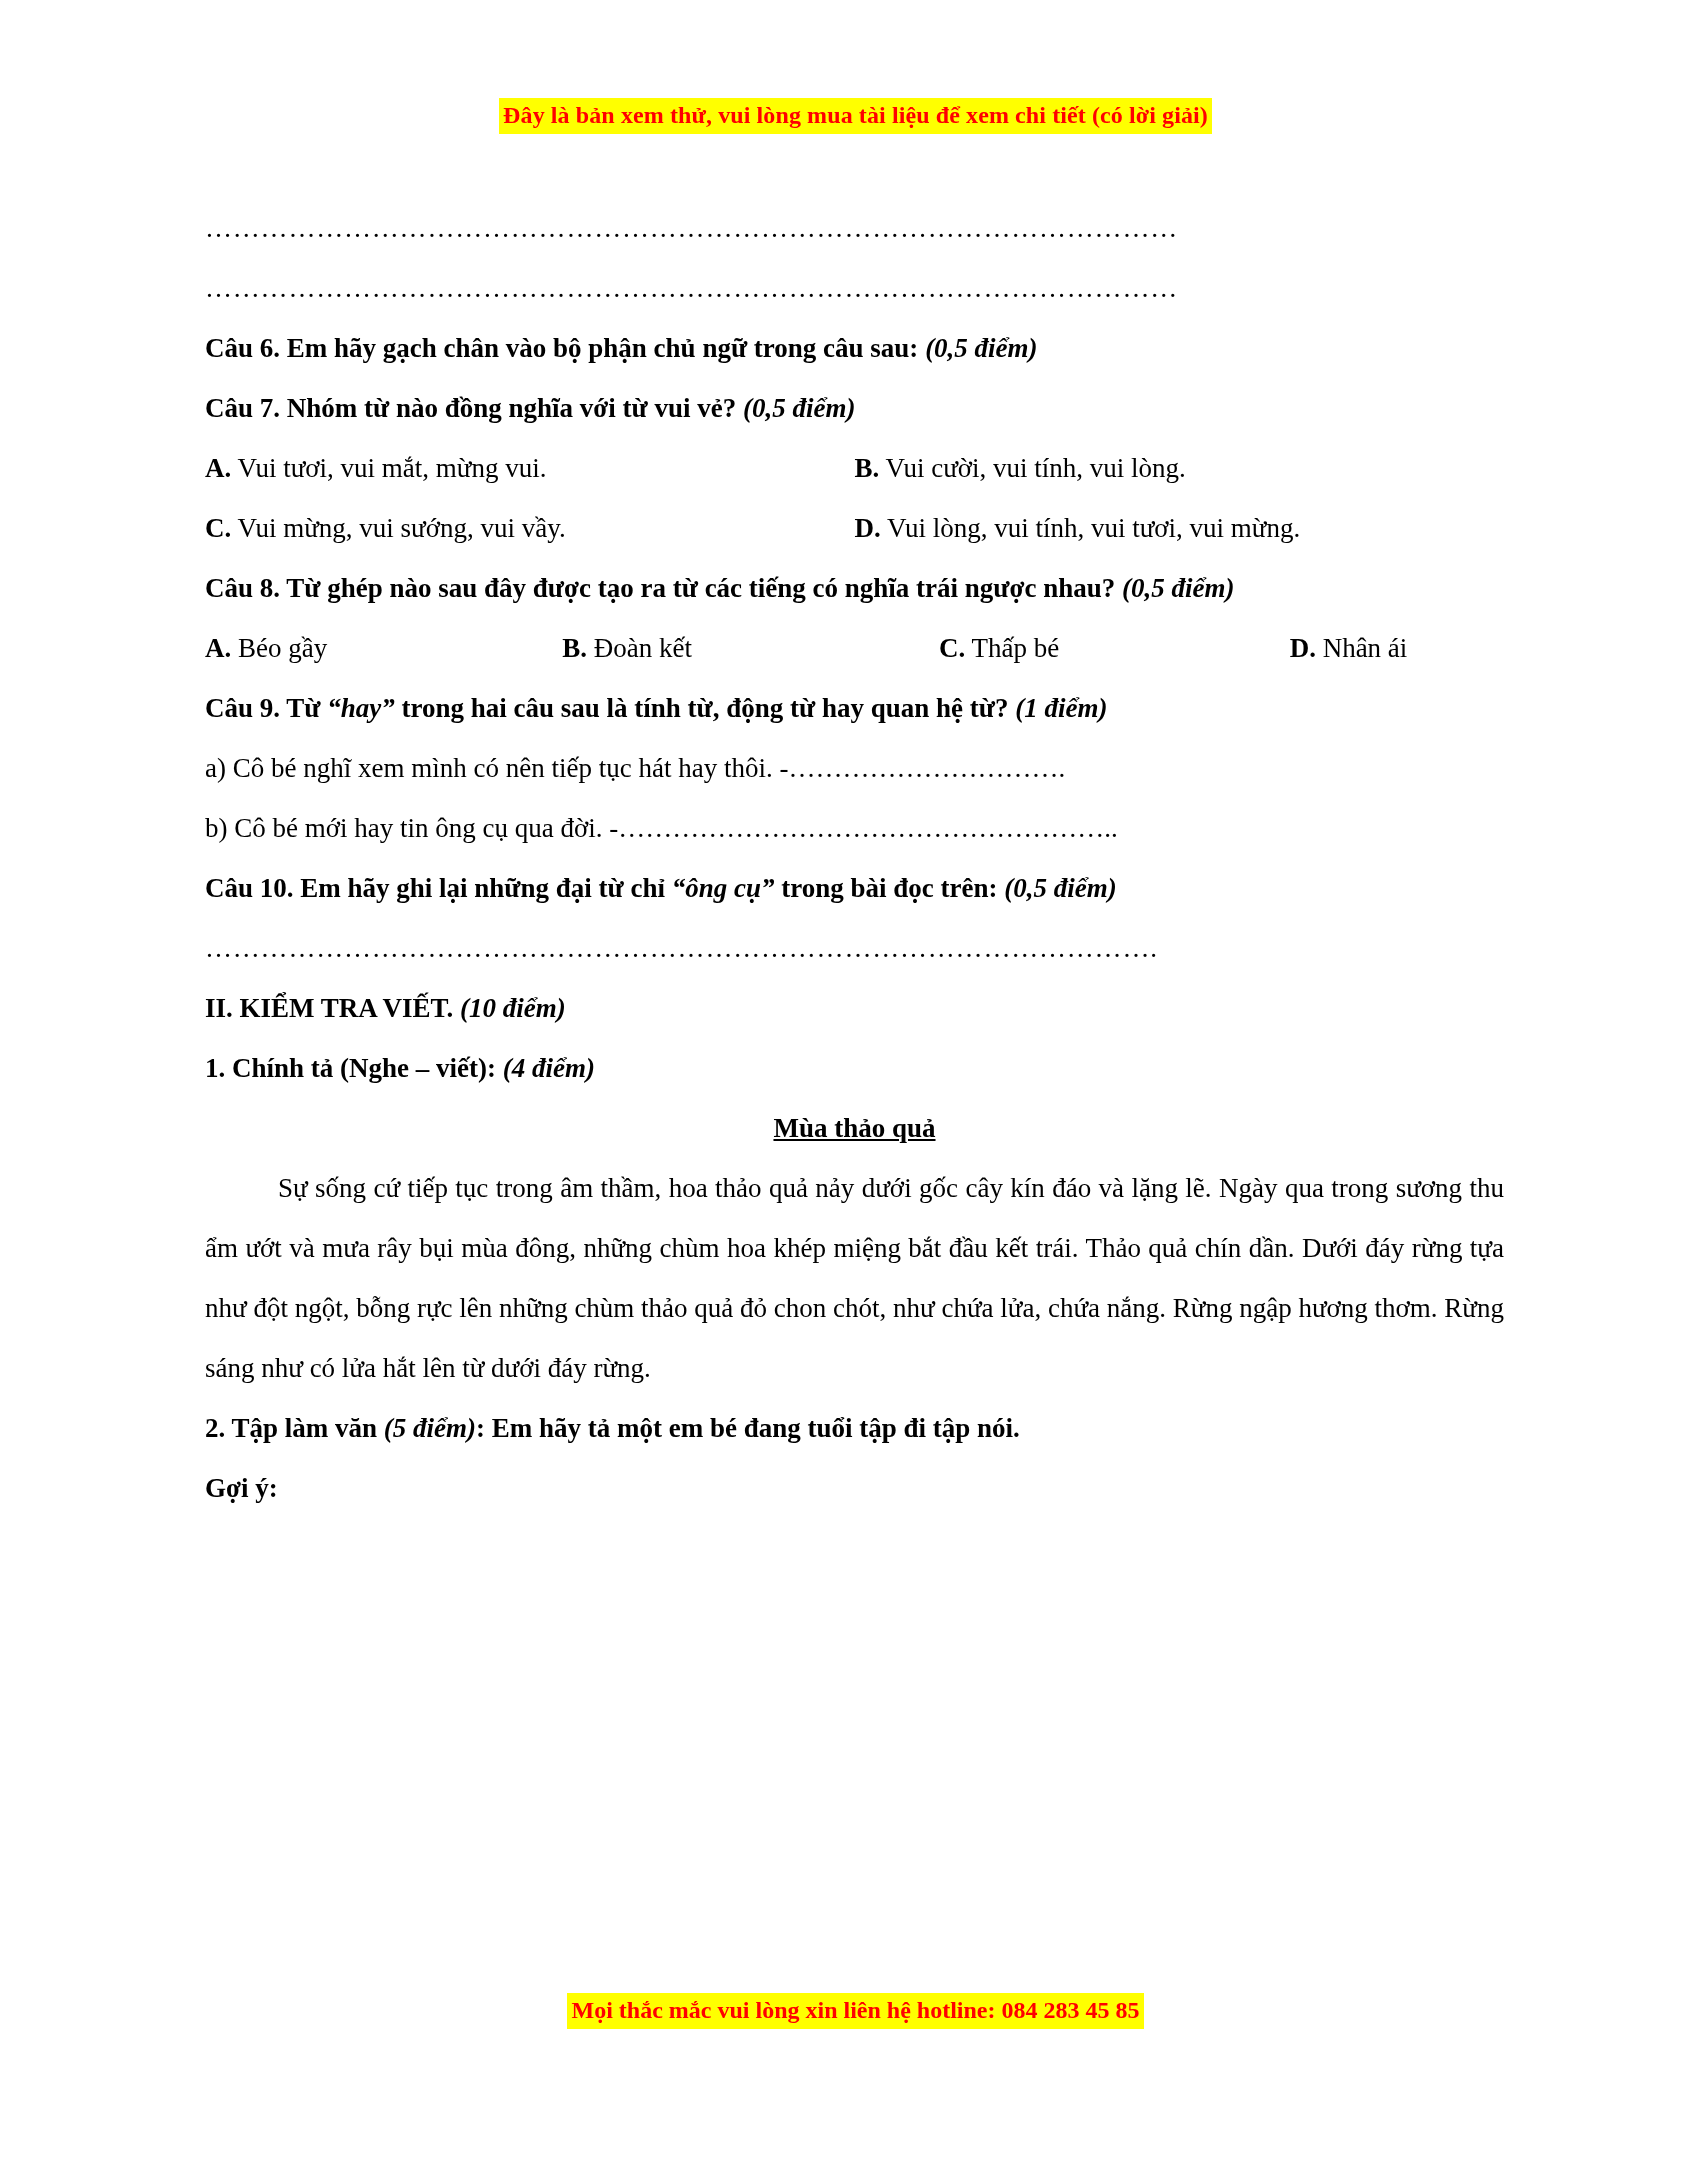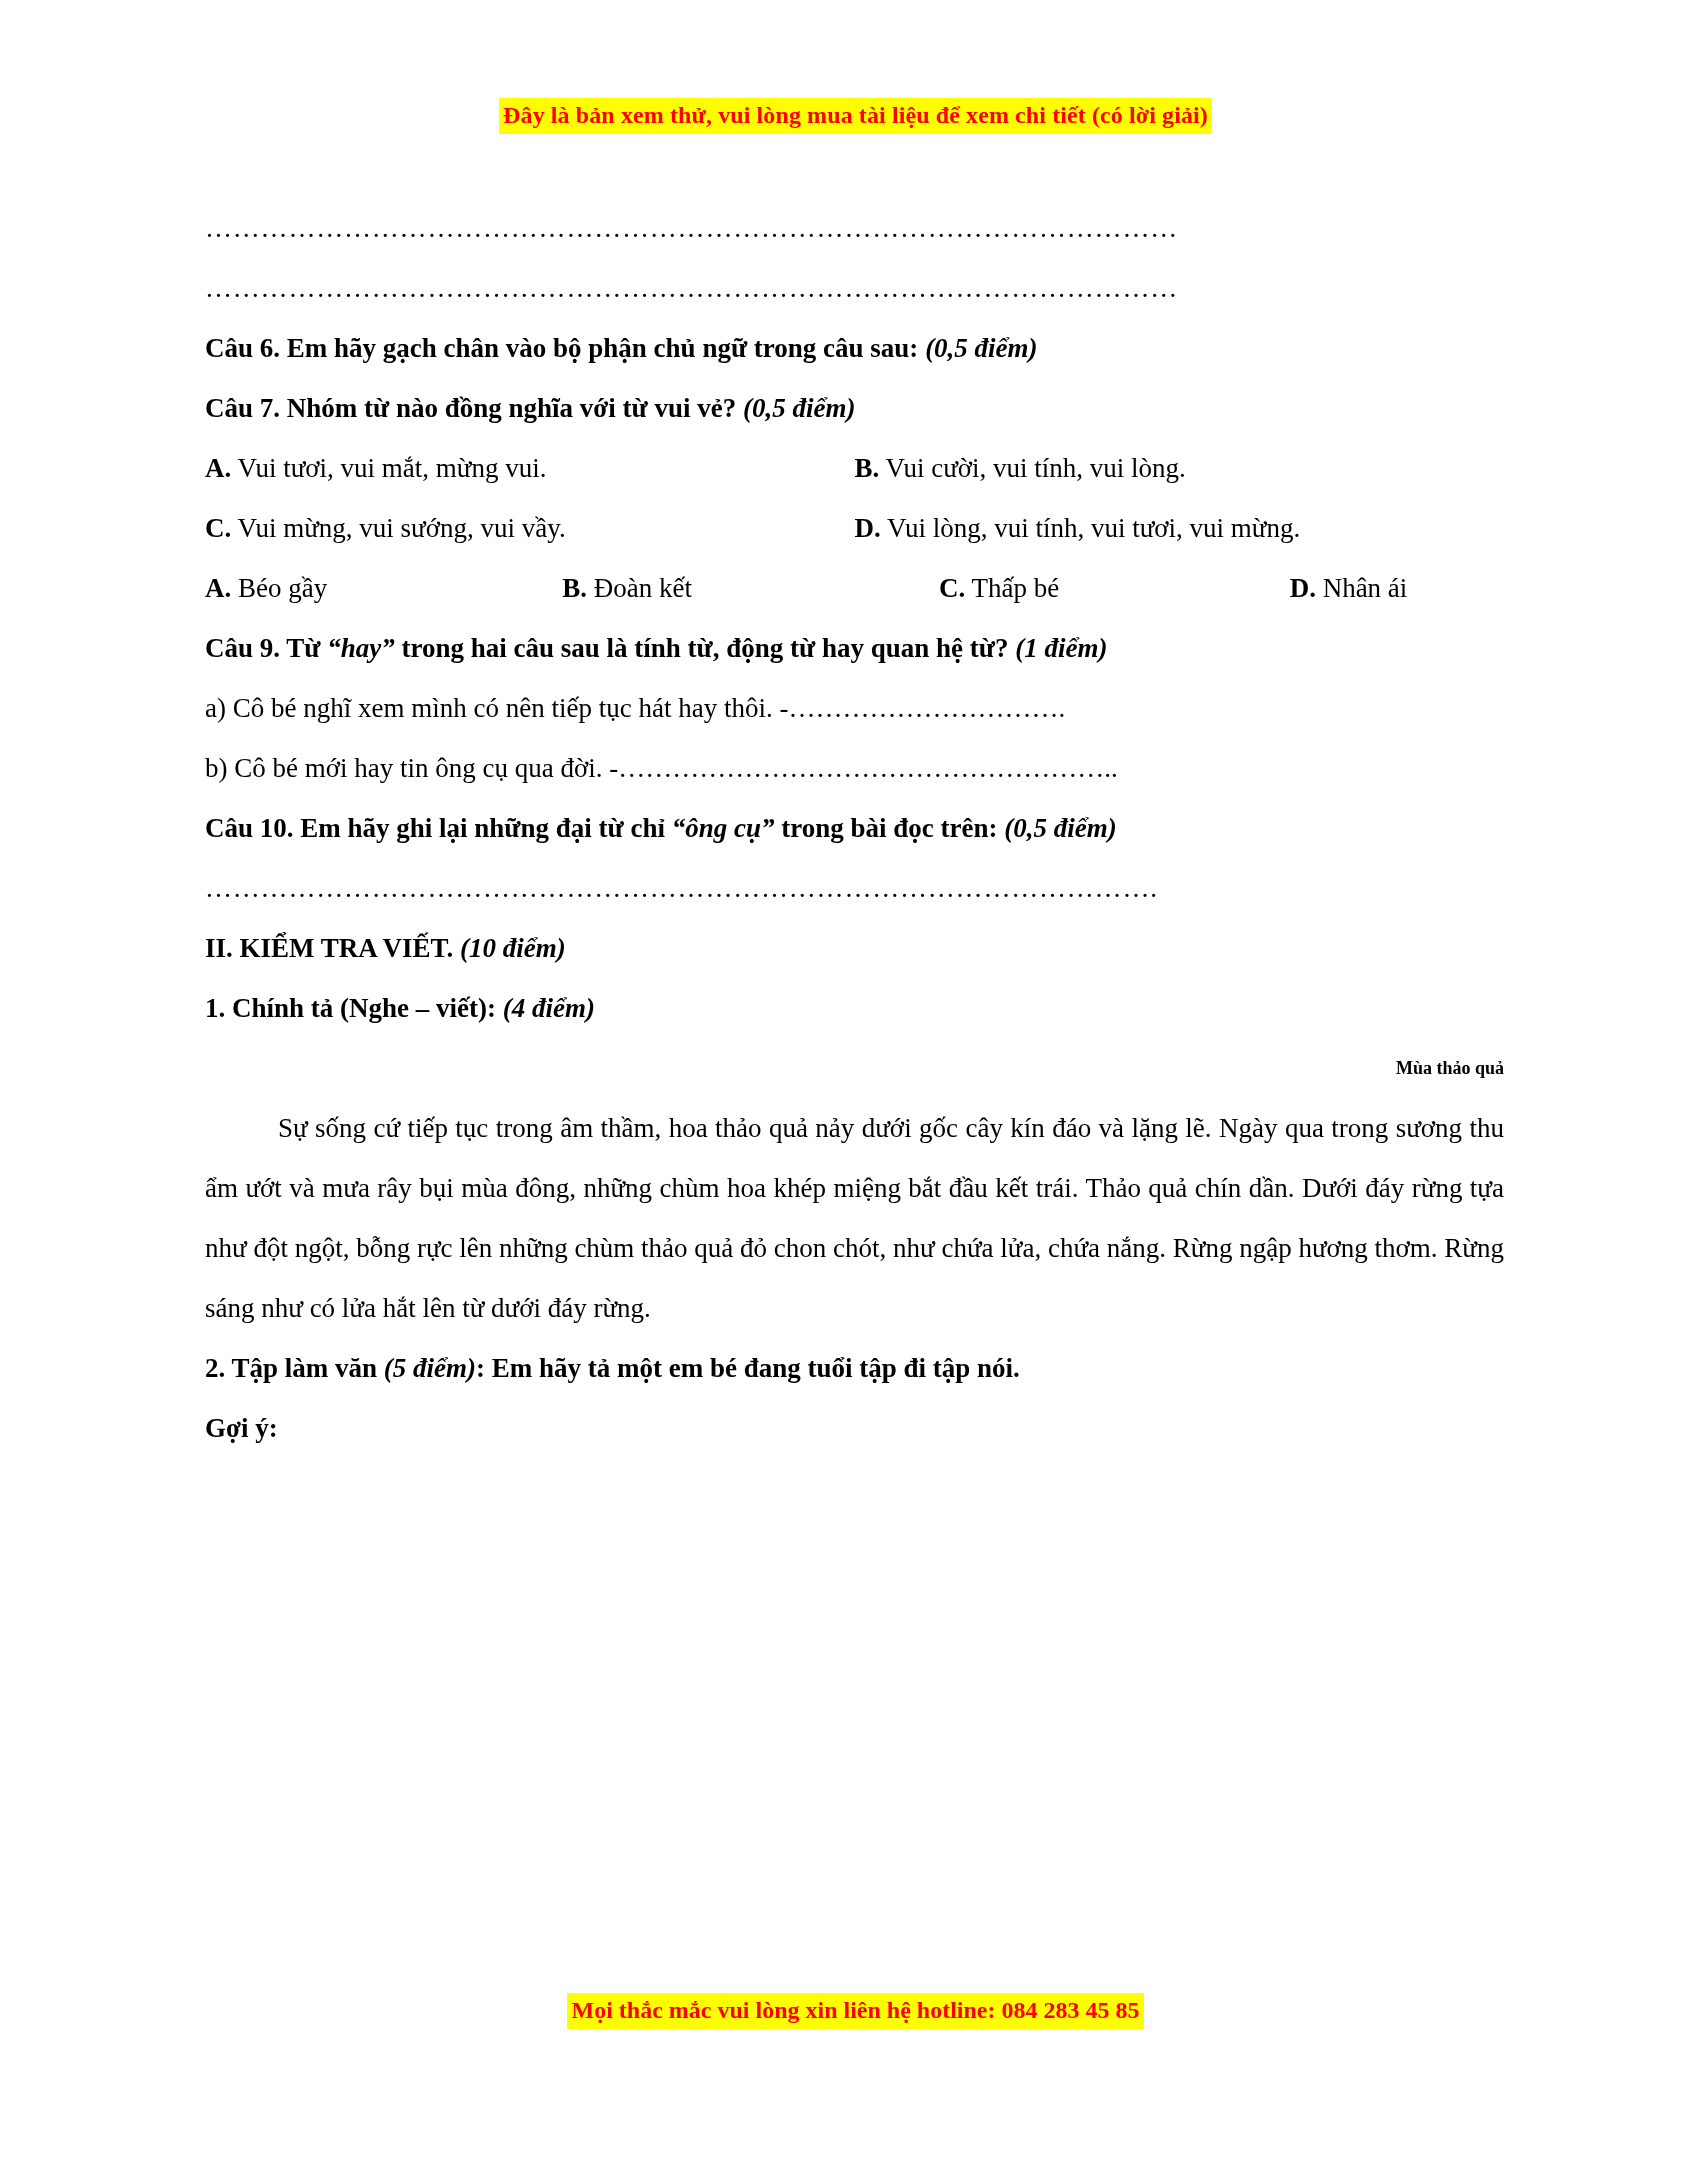--- a/index.html
+++ b/index.html
@@ -108,25 +108,26 @@
 
   .sub-item {
     font-size: 27px;
     line-height: 60px;
     margin: 0;
     white-space: nowrap;
     overflow: hidden;
   }
 
   .centered-title {
-    font-size: 18px;
-    line-height: 60px;
-    text-align: right;
+    font-size: 27px;
+    line-height: 60px;
+    text-align: center;
     font-weight: bold;
     margin: 0;
+    text-decoration: underline;
   }
 
   .passage {
     font-size: 27px;
     line-height: 60px;
     text-align: justify;
     text-align-last: left;
     text-indent: 73px;
     margin: 0;
   }
@@ -171,20 +172,21 @@
     <div class="mcq-2">
       <span><span class="b">A.</span><span> Vui tươi, vui mắt, mừng vui.</span></span>
       <span><span class="b">B.</span><span> Vui cười, vui tính, vui lòng.</span></span>
     </div>
 
     <div class="mcq-2">
       <span><span class="b">C.</span><span> Vui mừng, vui sướng, vui vầy.</span></span>
       <span><span class="b">D.</span><span> Vui lòng, vui tính, vui tươi, vui mừng.</span></span>
     </div>
 
+    <p class="just"><span class="b">Câu 8.</span><span class="b"> Từ ghép nào sau đây được tạo ra từ các tiếng có nghĩa trái ngược nhau?</span><span> </span><span class="bi">(0,5 điểm)</span></p>
 
     <div class="mcq-4">
       <span><span class="b">A.</span><span> Béo gầy</span></span>
       <span><span class="b">B.</span><span> Đoàn kết</span></span>
       <span><span class="b">C.</span><span> Thấp bé</span></span>
       <span><span class="b">D.</span><span> Nhân ái</span></span>
     </div>
 
     <p class="just"><span class="b">Câu 9.</span><span class="b"> Từ </span><span class="bi">“hay”</span><span class="b"> trong hai câu sau là tính từ, động từ hay quan hệ từ?</span><span> </span><span class="bi">(1 điểm)</span></p>
 

